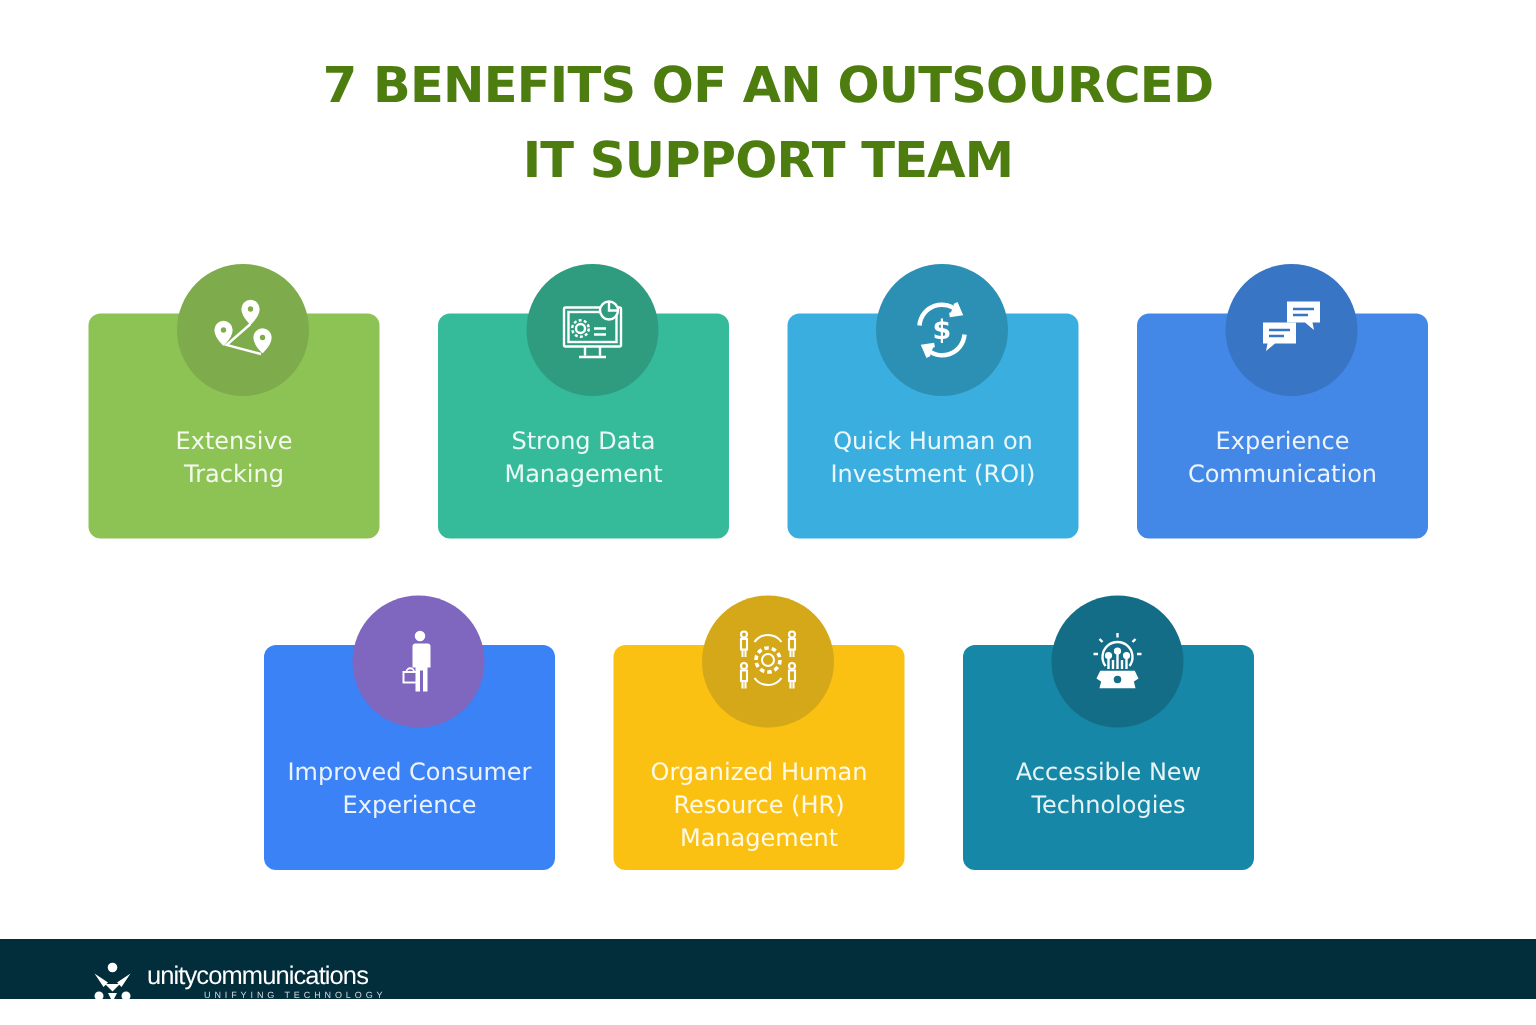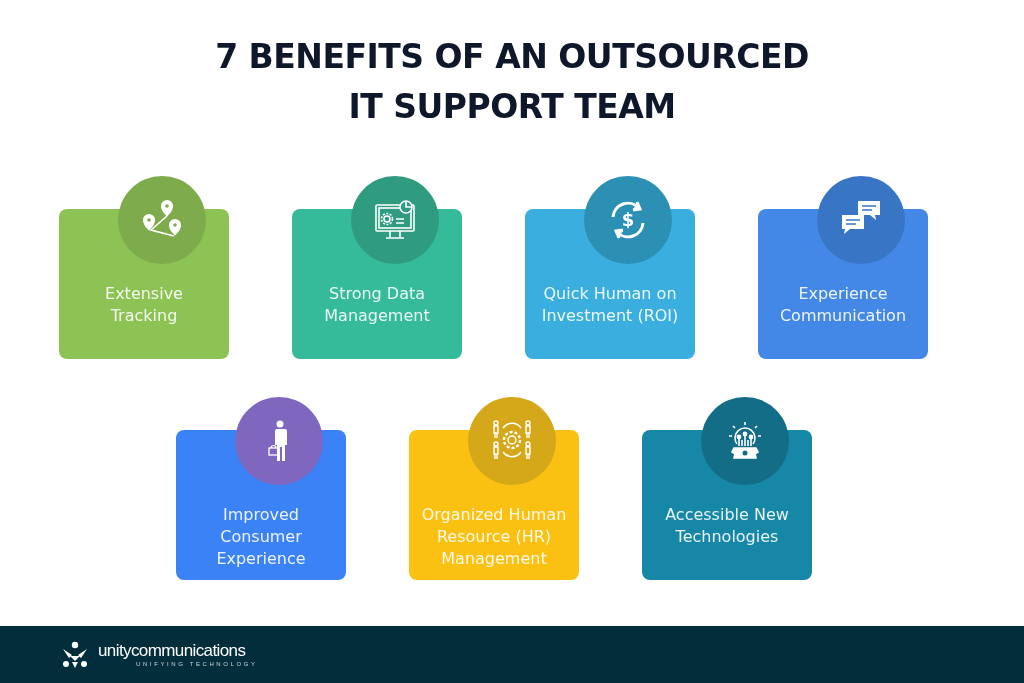--- a/index.html
+++ b/index.html
@@ -1,44 +1,44 @@
 <!DOCTYPE html>
 <html><head>
   <meta charset="utf-8">
   <style>
     * { box-sizing: border-box; margin: 0; padding: 0; }
     html, body { width: 1024px; height: 683px; background: #ffffff; overflow: hidden; }
     body { position: relative; font-family: "Liberation Sans", sans-serif; }
 
     .title {
       position: absolute; left: 0; top: 32px; width: 1024px;
-      text-align: center; color: #0f172a;
+      text-align: center; color: #4d7c0f;
       font-family: "DejaVu Sans", sans-serif; font-weight: bold;
       font-size: 33px; line-height: 50px; letter-spacing: -0.5px;
     }
     .title span { display: block; }
 
     .card {
-      position: absolute; width: 170px; height: 150px; border-radius: 8px;
+      position: absolute; width: 194px; height: 150px; border-radius: 8px;
       color: #f4f8ef;
     }
     .card .label {
       position: absolute; left: 8px; right: 8px; top: 74px;
       text-align: center; font-family: "DejaVu Sans", sans-serif;
       font-size: 16px; line-height: 22px; color: rgba(255,255,255,0.9);
       white-space: pre-line;
     }
     .circle {
       position: absolute; width: 88px; height: 88px; border-radius: 50%;
       display: flex; align-items: center; justify-content: center;
     }
     .circle svg { width: 50px; height: 50px; }
 
     .footer {
-      position: absolute; left: 0; top: 626px; width: 1024px; height: 57px;
+      position: absolute; left: 0; top: 626px; width: 1024px; height: 40px;
       background: #022d3b;
     }
     .logo { position: absolute; left: 60px; top: 14px; display: flex; align-items: center; }
     .logo svg { width: 30px; height: 30px; }
     .logo-text { margin-left: 8px; color: #ffffff; }
     .logo-name { font-size: 17px; letter-spacing: -0.6px; line-height: 18px; }
     .logo-tag { font-size: 6px; letter-spacing: 2.6px; color: #cfd8dc; margin-left: 38px; line-height: 8px; }
     .contact {
       position: absolute; right: 70px; top: 14px; text-align: right;
       color: #ffffff; font-size: 12px; line-height: 16px;

